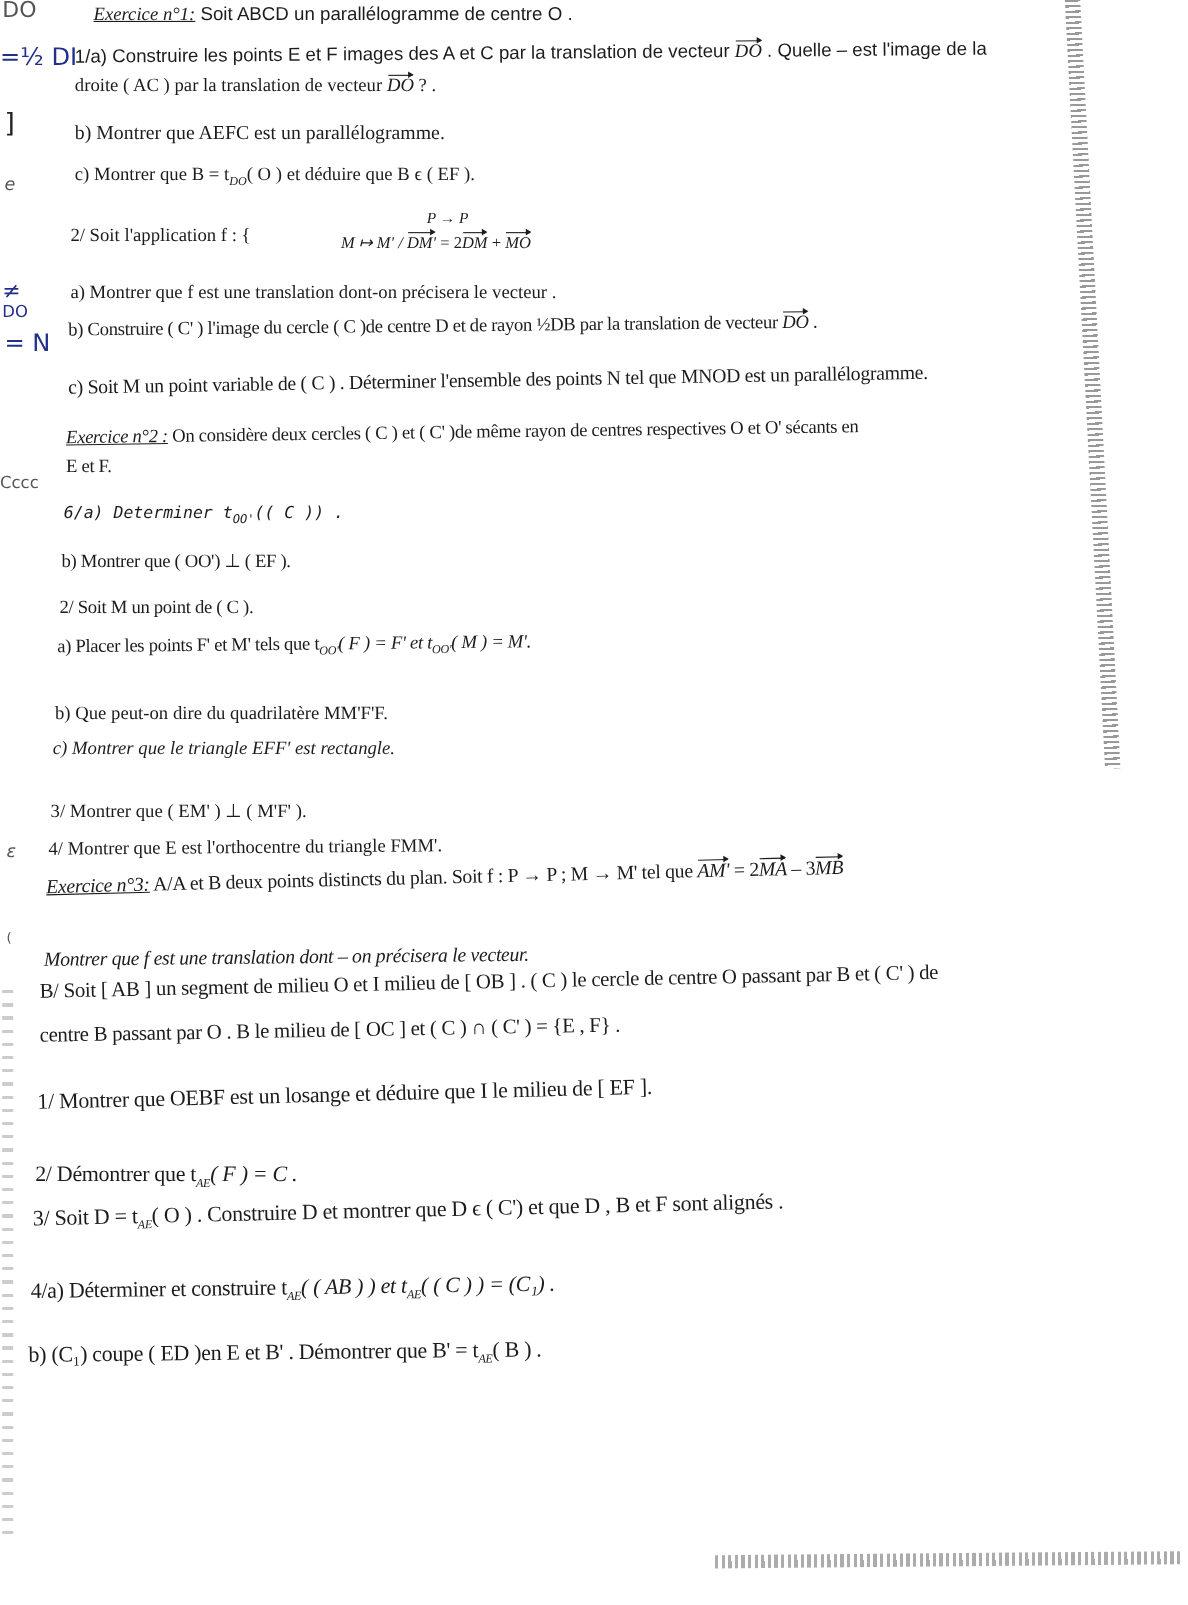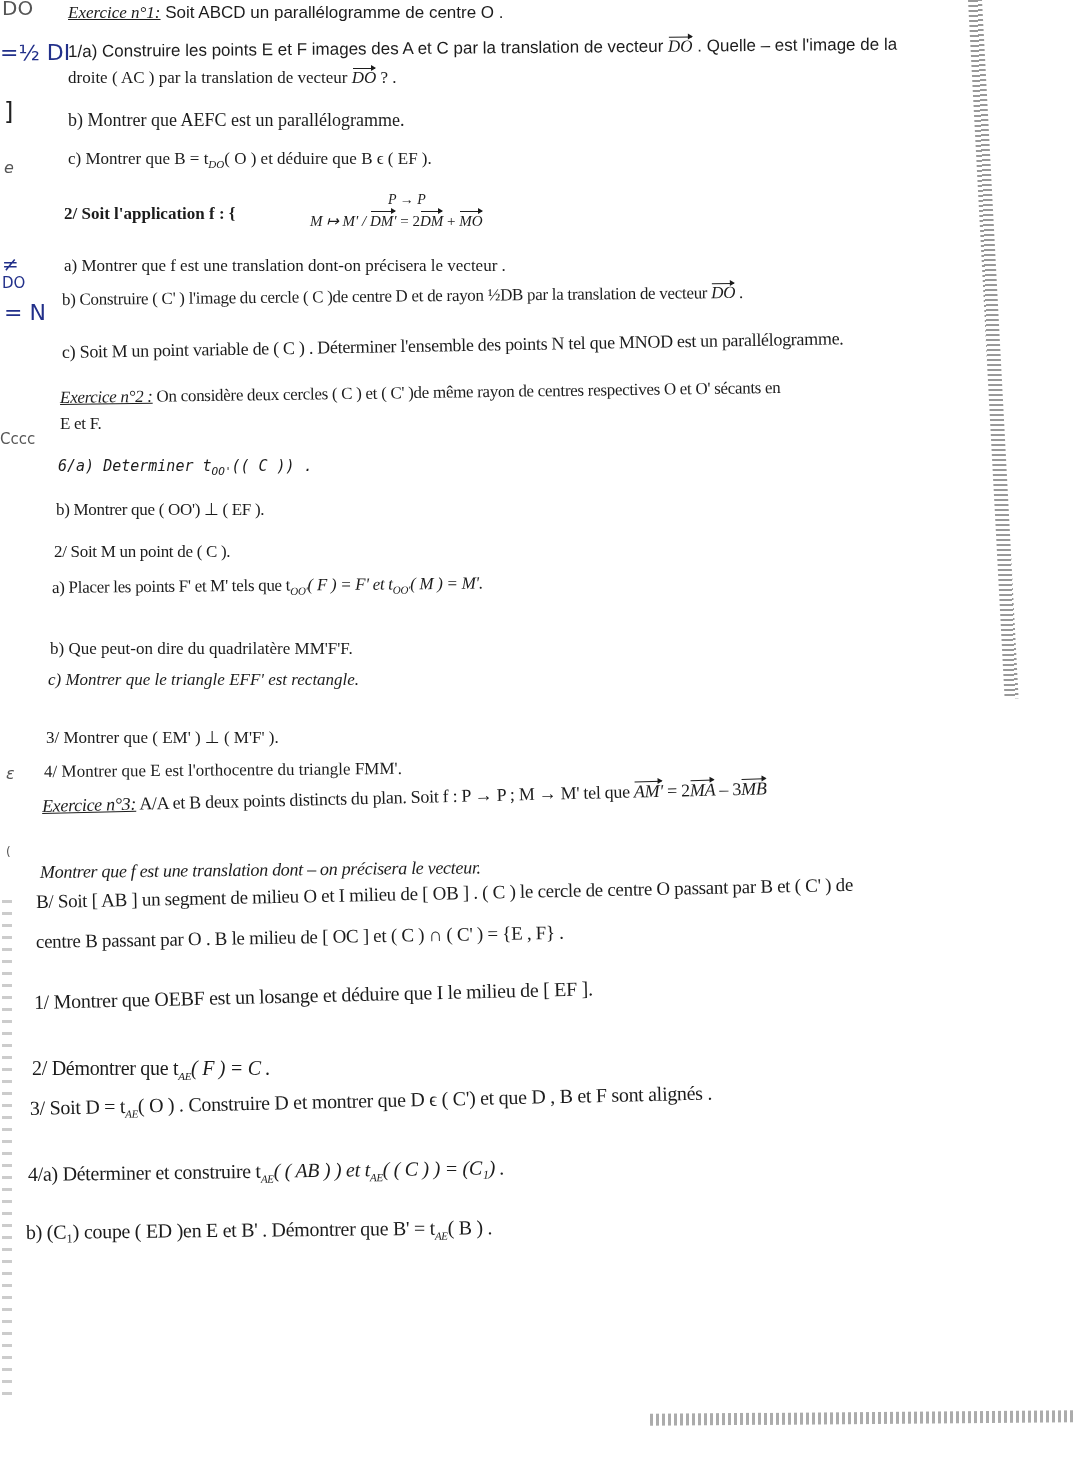--- a/index.html
+++ b/index.html
@@ -60,21 +60,21 @@
 <div class="hand" style="left:0px;top:40px;font-size:22px;">=½ DI</div>
 <div class="hand" style="left:4px;top:98px;font-size:24px;color:#222;">]</div>
 <div class="hand grey it" style="left:4px;top:158px;font-size:16px;">e</div>
 <div class="hand" style="left:2px;top:252px;font-size:20px;">≠</div>
 <div class="hand" style="left:2px;top:274px;font-size:15px;">DO</div>
 <div class="hand" style="left:4px;top:300px;font-size:22px;">= N</div>
 <div class="hand grey" style="left:0px;top:430px;font-size:15px;">Cccc</div>
 <div class="hand grey it" style="left:6px;top:764px;font-size:16px;">ε</div>
 <div class="hand grey" style="left:6px;top:845px;font-size:12px;">(</div>
 
-<div class="line sans" style="left:68px;top:3px;text-align:right;">
+<div class="line sans" style="left:85px;top:3px;text-align:right;">
   <span class="ex-title">Exercice n°1:</span>
   <span>Soit ABCD un parallélogramme de centre O .</span>
 </div>
 
 <div class="line sans" style="left:68px;top:42px;transform:rotate(-0.5deg);transform-origin:left;">
   <span>1/a) Construire les points E et F images des A et C par la translation de vecteur</span>
   <span class="vec serif">DO</span>
   <span>. Quelle – est l'image de la</span>
 </div>
 <div class="line serif" style="left:68px;top:68px;">
@@ -82,21 +82,21 @@
   <span class="vec">DO</span>
   <span>? .</span>
 </div>
 
 <div class="line serif" style="left:68px;top:110px;font-size:18px;">b) Montrer que AEFC est un parallélogramme.</div>
 
 <div class="line serif" style="left:68px;top:149px;">
   <span>c) Montrer que  B = t</span><sub class="it">DO</sub><span>( O )  et déduire que B ϵ  ( EF ).</span>
 </div>
 
-<div class="line serif" style="left:64px;top:204px;font-weight:bold;">2/ Soit l'application  f : {</div>
+<div class="line serif" style="left:64px;top:204px;">2/ Soit l'application  f : {</div>
 <div class="line serif it" style="left:388px;top:190px;font-size:14px;">P → P</div>
 <div class="line serif" style="left:310px;top:211px;font-size:15px;">
   <span class="it">M ↦ M' /</span>
   <span class="vec">DM'</span>
   <span>= 2</span><span class="vec">DM</span>
   <span>+</span>
   <span class="vec">MO</span>
 </div>
 
 <div class="line serif" style="left:64px;top:256px;">a) Montrer que f est une translation dont-on précisera le vecteur .</div>

